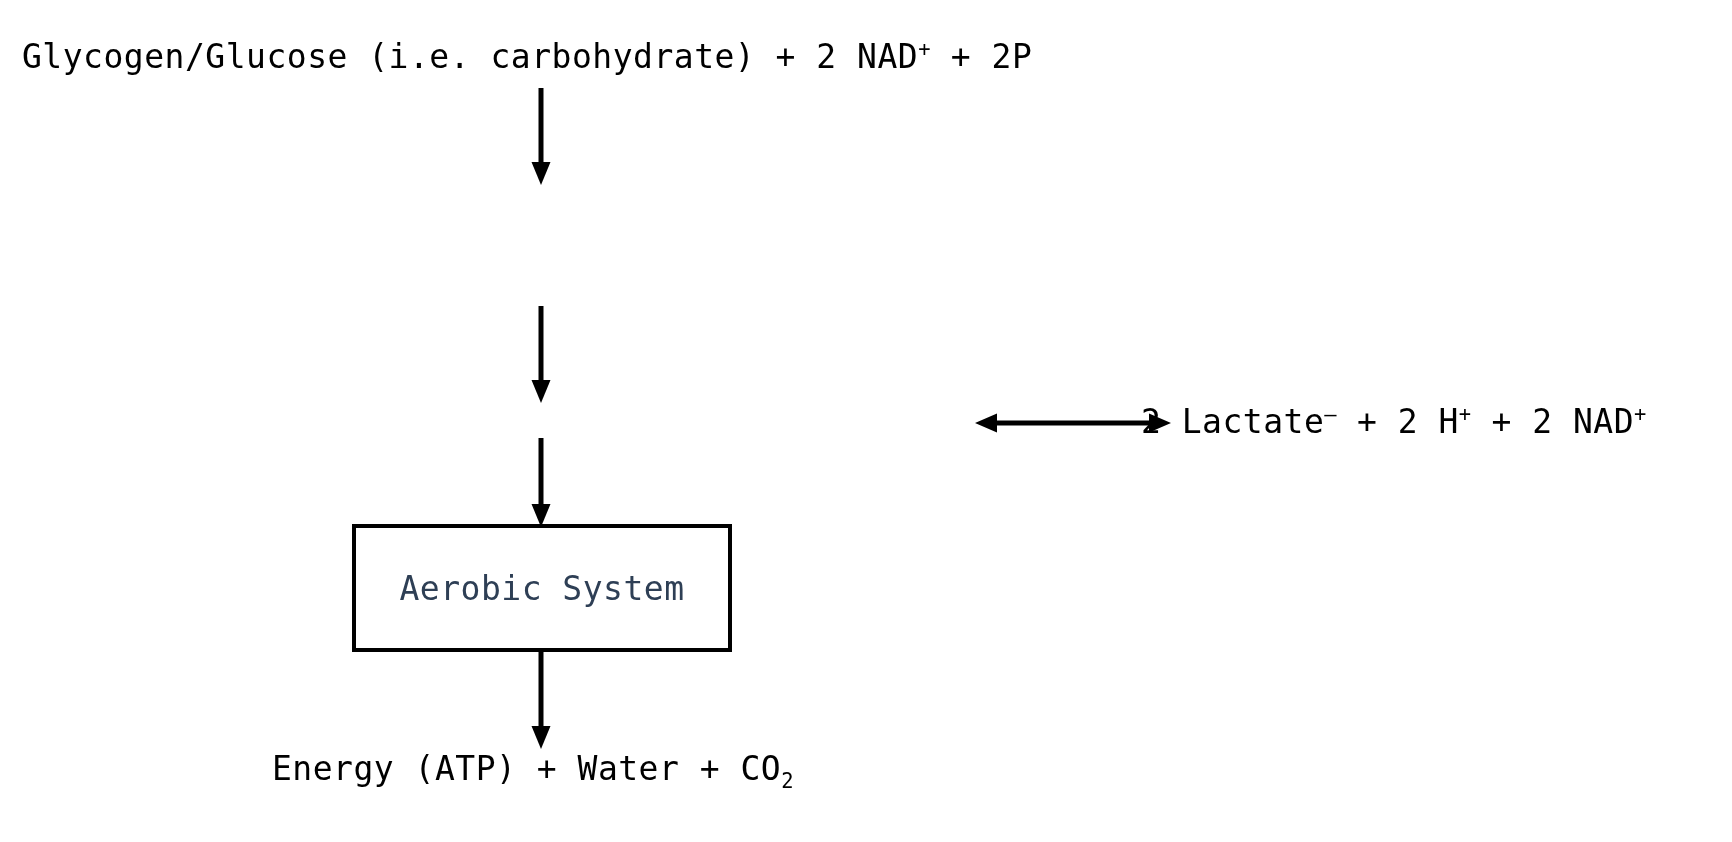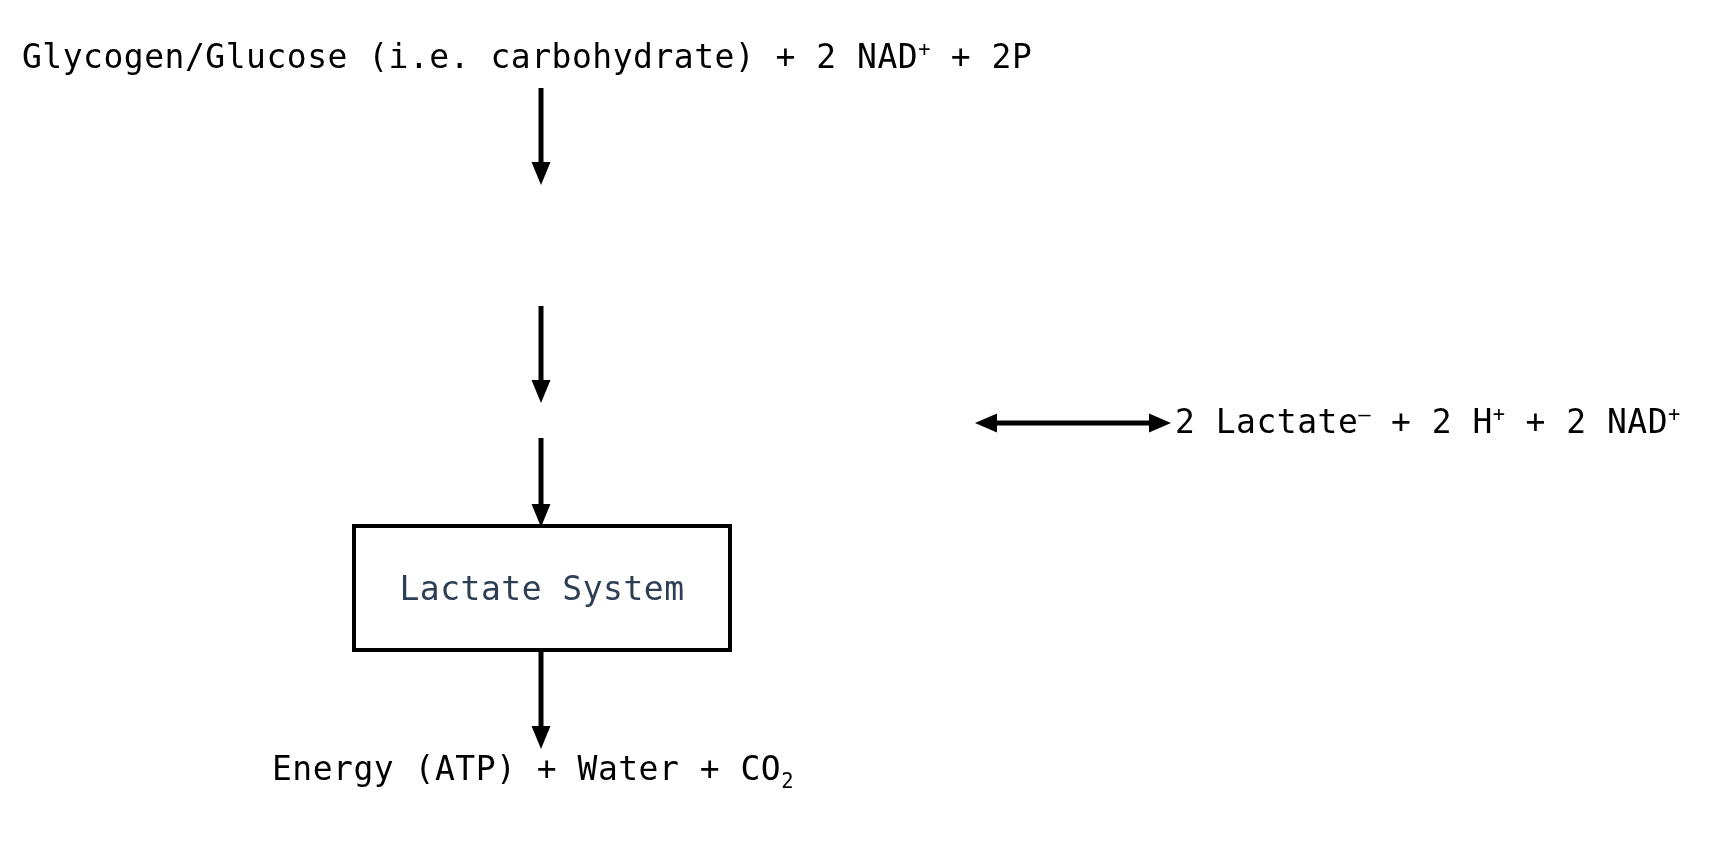--- a/index.html
+++ b/index.html
@@ -31,21 +31,21 @@
   
   #eq-substrate {
     left: 22px;
     top: 40px;
   }
   #eq-anaerobic-products {
     left: 118px;
     top: 405px;
   }
   #eq-lactate {
-    left: 1175px;
+    left: 1141px;
     top: 405px;
   }
   #eq-aerobic-products {
     left: 272px;
     top: 752px;
   }
 
   sup.chg {
     font-size: 0.62em;
     vertical-align: super;
@@ -145,21 +145,21 @@
   </div>
 
   <div class="arrow-v" id="arrow-mid-down">
     <svg width="26" height="90" viewBox="0 0 26 90" xmlns="http://www.w3.org/2000/svg">
       <line x1="13" y1="0" x2="13" y2="72" stroke="#000000" stroke-width="5"></line>
       <polygon points="13,89 3.5,66 22.5,66" fill="#000000"></polygon>
     </svg>
   </div>
 
   <div class="sys-box" id="box-aerobic">
-    <span class="label">Lactate System</span>
+    <span class="label">Aerobic System</span>
   </div>
 
   <div class="arrow-v" id="arrow-bottom">
     <svg width="26" height="100" viewBox="0 0 26 100" xmlns="http://www.w3.org/2000/svg">
       <line x1="13" y1="0" x2="13" y2="82" stroke="#000000" stroke-width="5"></line>
       <polygon points="13,99 3.5,76 22.5,76" fill="#000000"></polygon>
     </svg>
   </div>
 
   <div class="eq" id="eq-aerobic-products">

